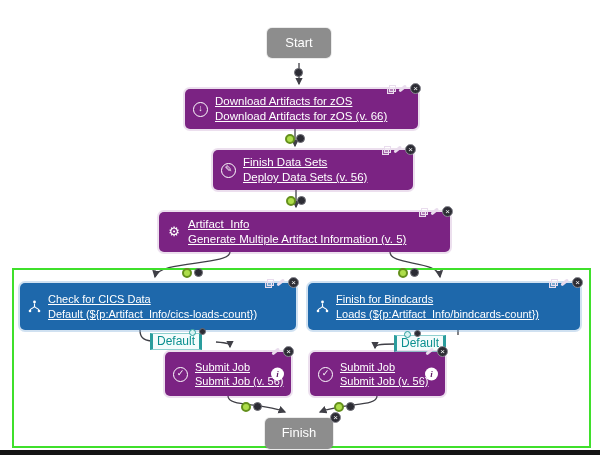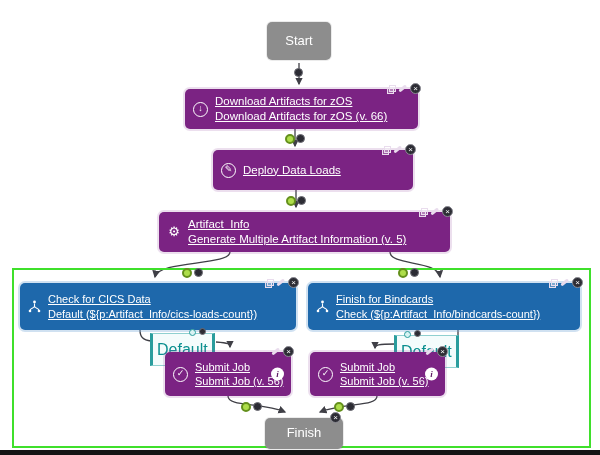--- a/index.html
+++ b/index.html
@@ -33,24 +33,24 @@
   .tool.wrench{width:9px;height:2.5px;background:#e9dced;border-radius:2px;transform:rotate(-40deg);}
   .tool.close{width:11px;height:11px;background:#2d2d35;border:1px solid #8a8a92;border-radius:50%;
         color:#fff;font-size:8px;line-height:10px;text-align:center;box-sizing:border-box;}
   
   .dot{position:absolute;border-radius:50%;box-sizing:border-box;}
   .dot.green{width:10px;height:10px;background:#aede4a;border:2px solid #64901c;}
   .dot.dark{width:9px;height:9px;background:#2c2c34;border:1px solid #6d6d75;}
   .dot.teal{width:7px;height:7px;background:#d8f3f3;border:1px solid #2a9d9d;}
   .dot.sdark{width:7px;height:7px;background:#2c2c34;border:1px solid #6d6d75;}
   
-  .edge-label{position:absolute;font-size:16px;color:#0a8f8f;background:#f4fcfc;
+  .edge-label{position:absolute;font-size:12px;color:#0a8f8f;background:#f4fcfc;
         border-top:1px solid #8fd0d0;border-bottom:1px solid #8fd0d0;
         border-left:3px solid #2a9d9d;border-right:3px solid #2a9d9d;
-        padding:8px 4px;height:15px;line-height:15px;cursor:pointer;}
+        padding:0 4px;height:15px;line-height:15px;cursor:pointer;}
   
   #highlight{position:absolute;left:12px;top:268px;width:579px;height:180px;
         border:2px solid #3fe02b;box-sizing:border-box;pointer-events:none;}
   #statusbar{position:absolute;left:0;top:450px;width:600px;height:5px;background:#141414;}
   #wires{position:absolute;left:0;top:0;pointer-events:none;}
 </style>
 </head>
 <body>
 
 <div id="canvas">
@@ -69,41 +69,42 @@
       <path d="M390,252 C390,266 438,260 440,277" marker-end="url(#arrow)"></path>
       <path d="M140,330 C140,337 143,340 151,341"></path>
       <path d="M216,342 C229,343 230,344 230,347" marker-end="url(#arrow)"></path>
       <path d="M458,330 L458,335"></path>
       <path d="M395,344 C378,344 375,345 375,348" marker-end="url(#arrow)"></path>
       <path d="M228,396 C228,407 260,402 285,412" marker-end="url(#arrow)"></path>
       <path d="M377,396 C377,407 345,402 320,412" marker-end="url(#arrow)"></path>
     </g>
   </svg>
 
-  <div class="node terminal" style="left:267px;top:22px;width:64px;height:38px;">
+  <div class="node terminal" style="left:267px;top:28px;width:64px;height:30px;">
     <span>Start</span>
   </div>
 
   <div class="node step" style="left:185px;top:89px;width:233px;height:40px;">
     <span class="badge">↓</span>
     <span class="txt">
       <span class="title">Download Artifacts for zOS</span>
       <span class="subtitle">Download Artifacts for zOS (v. 66)</span>
     </span>
     <span class="node-tools">
       <span class="tool copy"></span>
       <span class="tool wrench"></span>
       <span class="tool close">×</span>
     </span>
   </div>
 
   <div class="node step" style="left:213px;top:150px;width:200px;height:40px;">
     <span class="badge">✎</span>
     <span class="txt">
-      <span class="title">Deploy Data Loads</span>
+      <span class="title">Finish Data Sets</span>
+      <span class="subtitle">Deploy Data Sets (v. 56)</span>
     </span>
     <span class="node-tools">
       <span class="tool copy"></span>
       <span class="tool wrench"></span>
       <span class="tool close">×</span>
     </span>
   </div>
 
   <div class="node step" style="left:159px;top:212px;width:291px;height:40px;">
     <span class="badge noring">⚙</span>
@@ -144,21 +145,21 @@
     <span class="badge plain">
       <svg width="13" height="13" viewBox="0 0 13 13">
         <circle cx="6.5" cy="2" r="1.4" fill="#fff"></circle>
         <path d="M6.5 3.4 V6 M6.5 6 C6.5 8.6 2 8 2 10.4 M6.5 6 C6.5 8.6 11 8 11 10.4" stroke="#fff" stroke-width="1.1" fill="none"></path>
         <circle cx="2" cy="11" r="1.3" fill="#fff"></circle>
         <circle cx="11" cy="11" r="1.3" fill="#fff"></circle>
       </svg>
     </span>
     <span class="txt">
       <span class="title">Finish for Bindcards</span>
-      <span class="subtitle">Check (${p:Artifact_Info/bindcards-count})</span>
+      <span class="subtitle">Loads (${p:Artifact_Info/bindcards-count})</span>
     </span>
     <span class="node-tools">
       <span class="tool copy"></span>
       <span class="tool wrench"></span>
       <span class="tool close">×</span>
     </span>
   </div>
 
   <div class="edge-label" style="left:150px;top:333px;">Default</div>
   <div class="edge-label" style="left:394px;top:335px;">Default</div>
@@ -182,21 +183,21 @@
       <span class="title">Submit Job</span>
       <span class="subtitle">Submit Job (v. 56)</span>
     </span>
     <span class="info">i</span>
     <span class="node-tools">
       <span class="tool wrench"></span>
       <span class="tool close">×</span>
     </span>
   </div>
 
-  <div class="node terminal" style="left:265px;top:418px;width:78px;height:31px;">
+  <div class="node terminal" style="left:265px;top:418px;width:68px;height:31px;">
     <span>Finish</span>
   </div>
   <span class="tool close" style="position:absolute;left:330px;top:412px;">×</span>
 
   <span class="dot dark" style="left:294px;top:68px;"></span>
   <span class="dot green" style="left:285px;top:134px;"></span>
   <span class="dot dark" style="left:296px;top:134px;"></span>
   <span class="dot green" style="left:286px;top:196px;"></span>
   <span class="dot dark" style="left:297px;top:196px;"></span>
   <span class="dot green" style="left:182px;top:268px;"></span>

